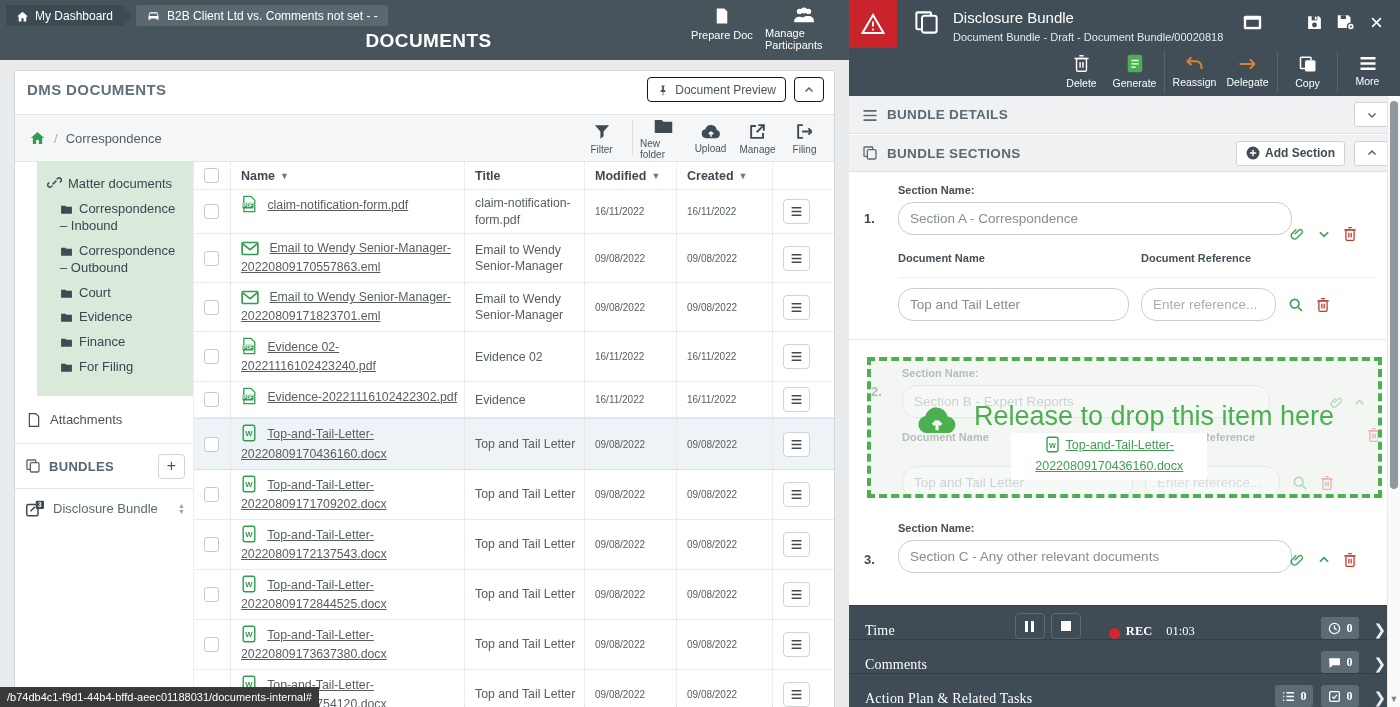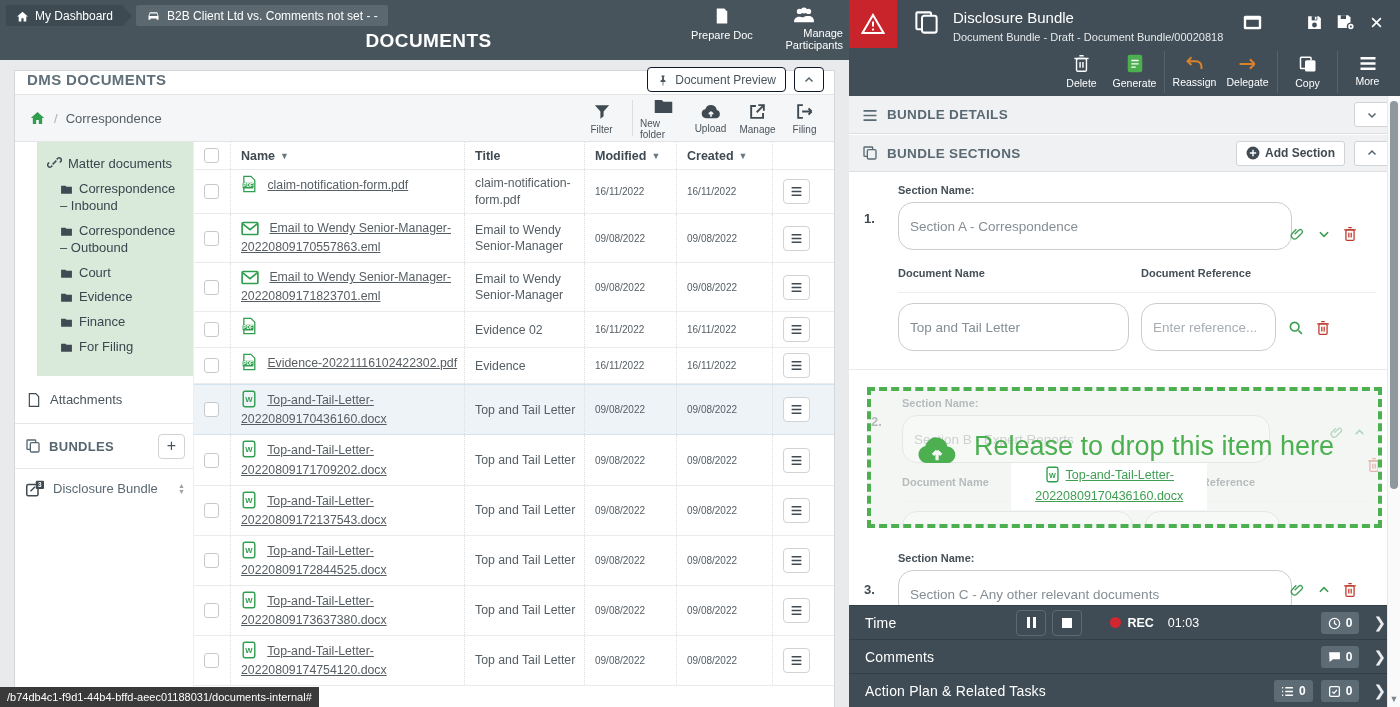--- a/index.html
+++ b/index.html
@@ -14,25 +14,25 @@
   
   .left-pane { width:849px; height:707px; position:relative; flex:none; }
   .app-header { height:60px; background:#47545c; position:relative; }
   .tab-row { display:flex; align-items:center; padding:5px 0 0 6px; }
   .tab { display:flex; align-items:center; gap:6px; height:21px; padding:0 10px; font-size:12px; color:#fff; }
   .tab-dash { background:#3d4a52; }
   .tab-arrow { width:0; height:0; border-top:10.5px solid transparent; border-bottom:10.5px solid transparent; border-left:9px solid #3d4a52; margin-right:4px; }
   .tab-matter { background:#5b686f; border-radius:2px; }
   .app-title { color:#fff; font-size:19px; font-weight:bold; letter-spacing:.4px; padding:4px 0 0 8px;text-align:center; }
   .header-actions { position:absolute; top:4px; right:6px; display:flex; gap:4px; }
-  .header-action { width:78px; display:flex; flex-direction:column; align-items:center; gap:3px; color:#fff; font-size:11px; text-align:right; cursor:pointer; padding-top:2px; }
+  .header-action { width:78px; display:flex; flex-direction:column; align-items:center; gap:3px; color:#fff; font-size:11px; text-align:left; cursor:pointer; padding-top:2px; }
 
   .page { position:absolute; top:60px; left:0; right:0; bottom:0; padding:10px 14px; }
   .card { background:#fff; border:1px solid #d5d8da; height:700px; display:flex; flex-direction:column; }
-  .card-head { height:24px; flex:none; display:flex; align-items:center; padding:0 10px 6px 12px; border-bottom:1px solid #e2e4e6; }
+  .card-head { height:44px; flex:none; display:flex; align-items:center; padding:0 10px 6px 12px; border-bottom:1px solid #e2e4e6; }
   .card-title { color:#60717b; font-weight:bold; font-size:15px; letter-spacing:.4px; flex:1; }
   .btn-light { background:#fff; border:1px solid #0f172a; border-radius:4px; color:#4a545c; font-size:12px; height:25px; display:inline-flex; align-items:center; gap:6px; padding:0 9px; cursor:pointer; font-family:inherit; }
   .btn-sq { width:30px; justify-content:center; padding:0; margin-left:8px; color:#57666f; font-weight:bold; }
 
   .crumb-bar { height:47px; flex:none; background:#f5f6f7; border-bottom:1px solid #e2e4e6; display:flex; align-items:center; padding:0 6px 0 14px; }
   .crumb { display:flex; align-items:center; gap:8px; font-size:13px; color:#555e64; }
   .crumb .sep { color:#a9b0b4; }
   .toolbar { margin-left:auto; display:flex; align-items:center; }
   .tool { width:47px; display:flex; flex-direction:column; align-items:center; gap:3px; font-size:10px; color:#4a545c; cursor:pointer; }
   .tool svg { color:#3f4a52; }
@@ -84,42 +84,42 @@
   .section-bar { flex:none; background:#f0f1f2; border-bottom:1px solid #dddfe0; height:38px; display:flex; align-items:center; gap:9px; padding:0 10px 0 13px; color:#5a6a74; font-weight:bold; font-size:13.5px; letter-spacing:.3px; }
   .section-bar + .section-bar { border-top:1px solid #fff; }
   .bar-spacer { flex:1; }
   .chev-btn { width:36px; height:25px; background:#fff; border:1px solid #cfd3d6; border-radius:3px; color:#57666f; display:flex; align-items:center; justify-content:center; cursor:pointer; }
   .add-section-btn { height:25px; background:#fff; border:1px solid #cfd3d6; border-radius:3px; display:flex; align-items:center; gap:5px; padding:0 9px; font-size:12px; font-weight:bold; color:#3f4a52; cursor:pointer; font-family:inherit; }
 
   .rp-content { flex:1; background:#fff; position:relative; overflow:hidden; }
   .sec-block { position:relative; }
   .sec-num { position:absolute; left:15px; top:27px; font-weight:bold; font-size:13px; color:#3f4a52; }
   .field-label { font-size:11px; font-weight:bold; color:#454f57; margin-bottom:6px; }
-  .text-input { width:100%; height:48px; border:1px solid #c9cdd0; border-radius:15px; padding:0 11px; font-size:13.5px; color:#858e94; font-family:inherit; background:#fff; }
+  .text-input { width:100%; height:33px; border:1px solid #c9cdd0; border-radius:15px; padding:0 11px; font-size:13.5px; color:#858e94; font-family:inherit; background:#fff; }
   .text-input::placeholder { color:#a7adb2; }
   .sec-name-row { margin:12px 108px 0 49px; }
   .sec-icons { position:absolute; left:440px; top:40px; display:flex; gap:12px; align-items:center; }
   .icon-green { color:#3d9e52; cursor:pointer; }
   .icon-red { color:#c0392b; cursor:pointer; }
   .doc-labels { display:flex; margin:17px 24px 0 49px; padding-bottom:7px; border-bottom:1px solid #eceeef; }
   .doc-labels .l1 { width:243px; }
   .doc-row { display:flex; align-items:center; gap:12px; margin:10px 60px 0 49px; }
   .inp-docname { width:231px; flex:none; }
   .inp-docref { width:135px; flex:none; }
   .sec-divider { border-bottom:1px solid #e8eaeb; margin-top:18px; }
 
   .dropzone { margin:17px 18px 0; height:141px; border:4px dashed #4caf50; position:relative; background:#f4f6f4; }
   .dz-faded { opacity:.35; position:absolute; inset:0; overflow:hidden; }
   .dz-msg { position:absolute; left:0; right:0; top:40px; display:flex; align-items:flex-start; justify-content:center; gap:13px; color:#4caf50; font-size:27px; z-index:2; }
   .dz-chip { position:absolute; left:47%; top:72px; transform:translateX(-50%); width:196px; background:#fff; text-align:center; font-size:12.5px; line-height:1.7; z-index:3; padding:2px 4px; }
   .dz-chip svg { margin-right:6px; vertical-align:-4px; }
   .dz-link { color:#3f9e52; text-decoration:underline; overflow-wrap:anywhere; cursor:pointer; }
 
   .rp-bars { flex:none; }
-  .bar { height:34px; background:#3f4c55; border-top:1px solid #333f47; display:flex; align-items:center; padding:0 14px 0 16px; color:#fff; }
+  .bar { height:34px; background:#3f4c55; border-top:1px solid #333f47; display:flex; align-items:flex-end; padding:0 14px 0 16px; color:#fff;font-family:Liberation Serif, serif; }
   .bar-label { font-size:14px; letter-spacing:.2px; }
   .bar .grow { flex:1; }
   .media-btn { width:30px; height:26px; border:1px solid #5d6a72; border-radius:4px; background:transparent; margin-right:6px; display:inline-flex; align-items:center; justify-content:center; cursor:pointer; }
   .pause-glyph { display:flex; gap:3px; } .pause-glyph i { width:3px; height:11px; background:#fff; }
   .stop-glyph { width:10px; height:10px; background:#fff; }
   .rec-dot { width:11px; height:11px; border-radius:50%; background:#d22730; margin:0 6px 0 22px; }
   .rec-txt { font-size:12.5px; font-weight:bold; margin-right:14px; }
   .rec-time { font-size:12.5px; }
   .badge { background:#5c6b74; border-radius:3px; height:22px; display:inline-flex; align-items:center; gap:5px; padding:0 7px; font-size:12px; font-weight:bold; color:#fff; margin-left:8px; cursor:pointer; }
   .bar-chev { color:#e9ecee; font-size:15px; margin-left:14px; cursor:pointer; }
@@ -400,20 +400,21 @@
                 <span class="checkbox"></span>
               </div>
               <div class="cell-name">
                 <span><svg width="16" height="18" viewBox="0 0 24 28">
                     <path d="M4 2h11l6 6v18H4z" fill="none" stroke="#2f9e4e" stroke-width="2"></path>
                     <rect x="2" y="12" width="17" height="9" rx="1.5" fill="#2f9e4e"></rect>
                     <text x="10.5" y="19.3" font-size="7.5" font-weight="bold" fill="#fff" text-anchor="middle">PDF</text>
                   </svg></span>
                 
                 
+                <a class="doc-link">Evidence 02-20221116102423240.pdf</a>
               </div>
               <div class="cell-title">Evidence 02</div>
               <div class="cell-date">16/11/2022</div>
               <div class="cell-date">16/11/2022</div>
               <div>
                 <button class="row-menu-btn">
                   <svg width="13" height="11" viewBox="0 0 24 20" fill="none" stroke="#3f4a52" stroke-width="3">
                     <path d="M3 3h18M3 10h18M3 17h18"></path>
                   </svg>
                 </button>

